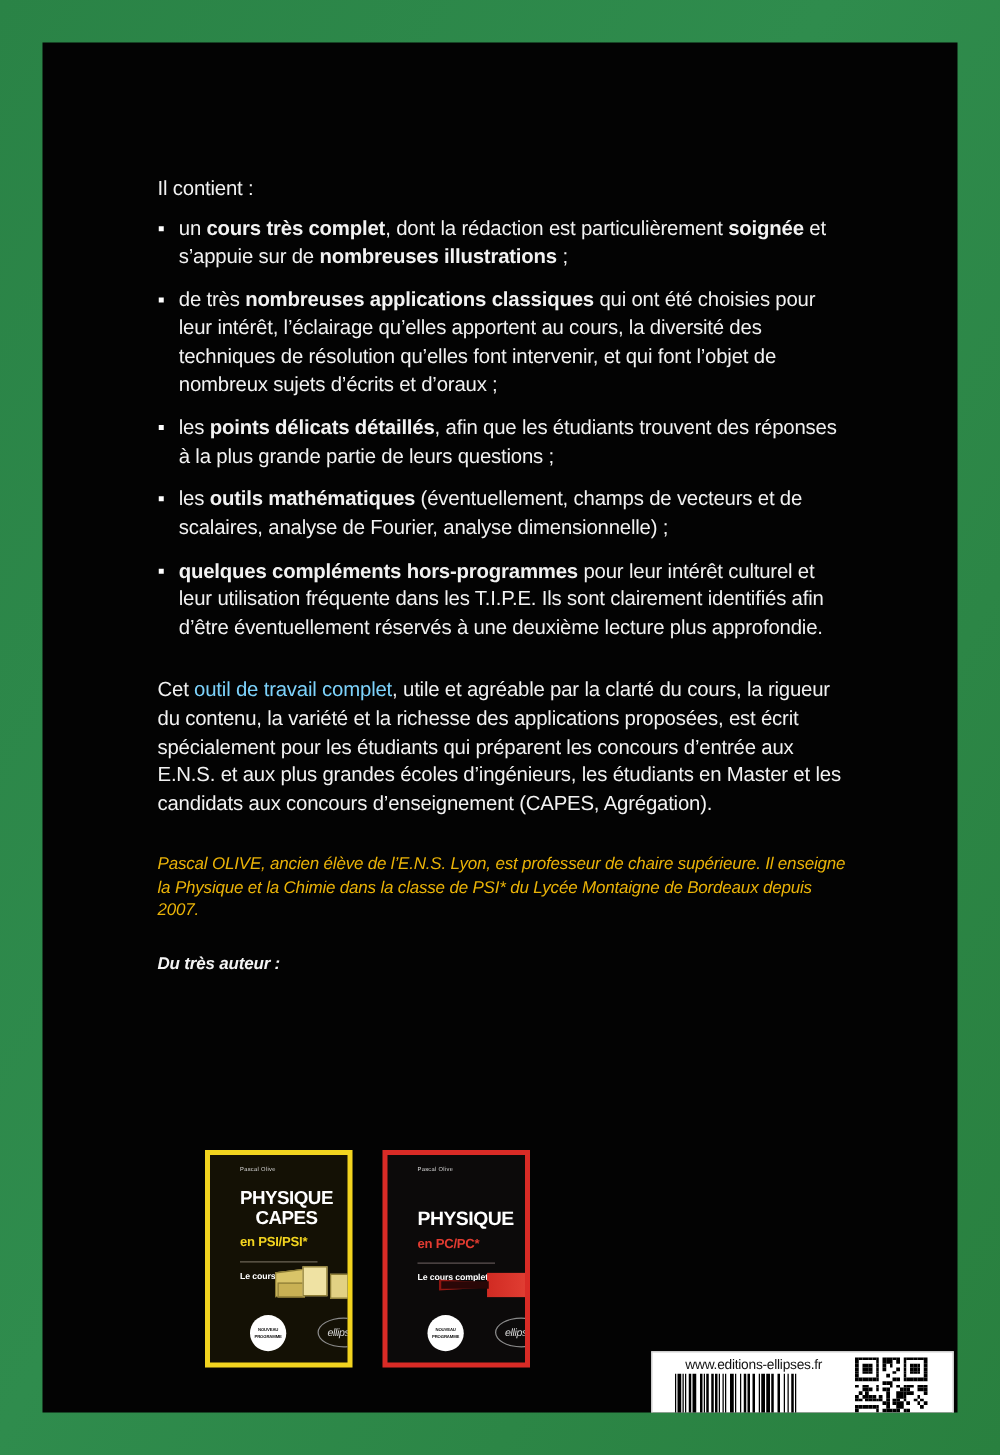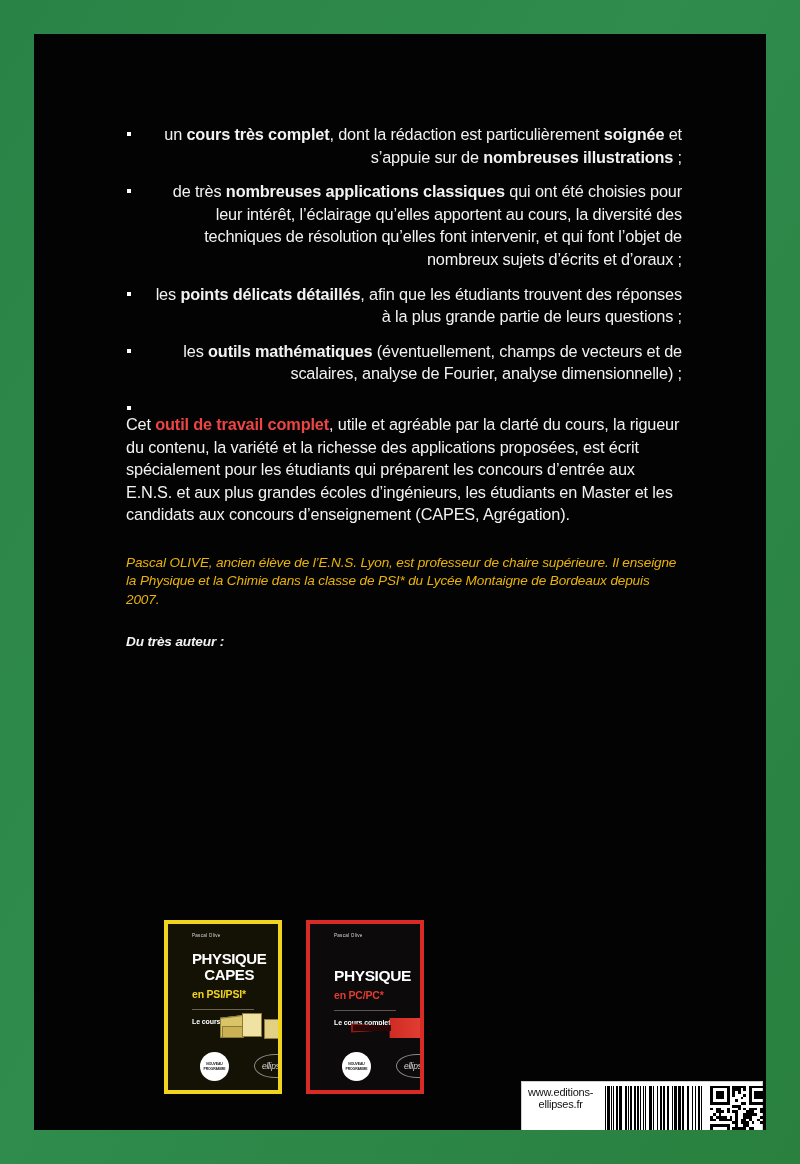--- a/index.html
+++ b/index.html
@@ -34,27 +34,26 @@
     position: absolute;
     left: 92px; top: 80px;
     width: 556px;
     color: #f2f2f2;
     font-size: 16.3px;
     line-height: 22.6px;
     letter-spacing: -0.15px;
   }
   .para { margin-bottom: 0; }
   .para + .para { margin-top: 22px; }
-  .para b, .bi { font-weight: bold; color: #ef4444; }
+  .para b, .bi { font-weight: normal; color: #7dd3fc; }
 
   ul.features {
     list-style: none;
     margin: 9px 0 0 0;
     padding: 0;
-    text-align: right;
   }
   ul.features > li {
     position: relative;
     padding-left: 17px;
     margin-bottom: 12px;
   }
   ul.features > li:last-child { margin-bottom: 0; }
   ul.features > li .bullet {
     position: absolute;
     left: 1px; top: 9px;
@@ -232,20 +231,21 @@
     left: 487px; top: 1047px;
     width: 242px; height: 66px;
     background: #ffffff;
     border: 1px solid #cfcfcf;
     display: flex;
     padding: 4px 5px 3px 6px;
   }
   .bc-left {
     flex: 0 0 150px;
     display: flex;
+    flex-direction: column;
   }
   .bc-url {
     font-size: 11px;
     color: #111;
     letter-spacing: -0.2px;
     text-align: center;
     margin-bottom: 1px;
   }
   .bc-bars {
     flex: 1;
@@ -274,40 +274,42 @@
 </head>
 <body>
 
 <div class="cover-frame">
 
   <div class="back-panel">
 
     <div class="copy">
 
 
+      <p class="para contient-label">Il contient :</p>
 
       <ul class="features">
         <li>
           <span class="bullet"></span>
           <span><span>un </span><b>cours très complet</b><span>, dont la rédaction est particulièrement </span><b>soignée</b><span> et s’appuie sur de </span><b>nombreuses illustrations</b><span> ;</span></span>
         </li>
         <li>
           <span class="bullet"></span>
           <span><span>de très </span><b>nombreuses applications classiques</b><span> qui ont été choisies pour leur intérêt, l’éclairage qu’elles apportent au cours, la diversité des techniques de résolution qu’elles font intervenir, et qui font l’objet de nombreux sujets d’écrits et d’oraux ;</span></span>
         </li>
         <li>
           <span class="bullet"></span>
           <span><span>les </span><b>points délicats détaillés</b><span>, afin que les étudiants trouvent des réponses à la plus grande partie de leurs questions ;</span></span>
         </li>
         <li>
           <span class="bullet"></span>
           <span><span>les </span><b>outils mathématiques</b><span> (éventuellement, champs de vecteurs et de scalaires, analyse de Fourier, analyse dimensionnelle) ;</span></span>
         </li>
         <li>
           <span class="bullet"></span>
+          <span><b>quelques compléments hors-programmes</b><span> pour leur intérêt culturel et leur utilisation fréquente dans les T.I.P.E. Ils sont clairement identifiés afin d’être éventuellement réservés à une deuxième lecture plus approfondie.</span></span>
         </li>
       </ul>
 
       <p class="para closing"><span>Cet </span><b>outil de travail complet</b><span>, utile et agréable par la clarté du cours, la rigueur du contenu, la variété et la richesse des applications proposées, est écrit spécialement pour les étudiants qui préparent les concours d’entrée aux E.N.S. et aux plus grandes écoles d’ingénieurs, les étudiants en Master et les candidats aux concours d’enseignement (CAPES, Agrégation).</span></p>
 
       <p class="bio">Pascal OLIVE, ancien élève de l’E.N.S. Lyon, est professeur de chaire supérieure. Il enseigne la Physique et la Chimie dans la classe de PSI* du Lycée Montaigne de Bordeaux depuis 2007.</p>
 
       <p class="same-author">Du très auteur :</p>
     </div>
 

